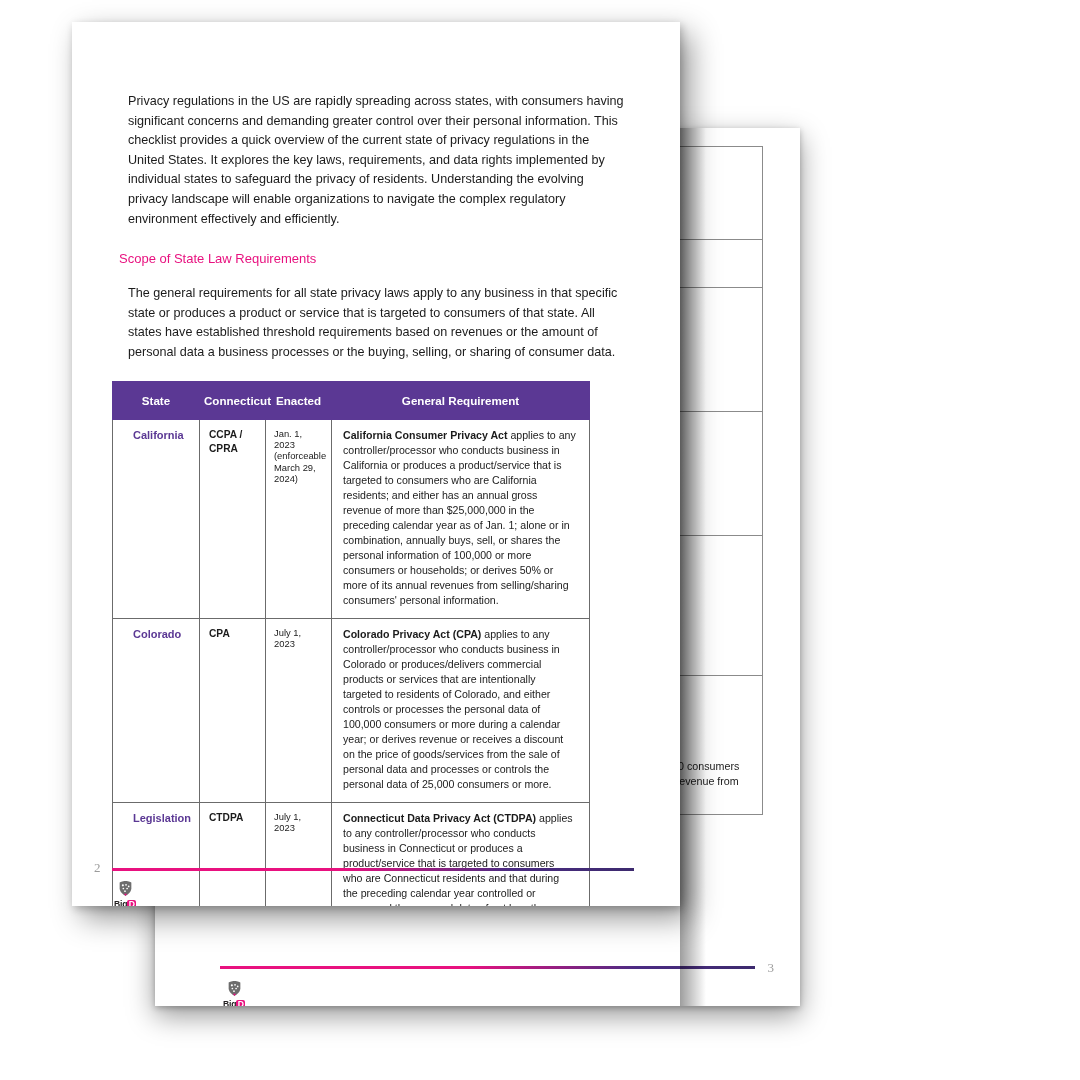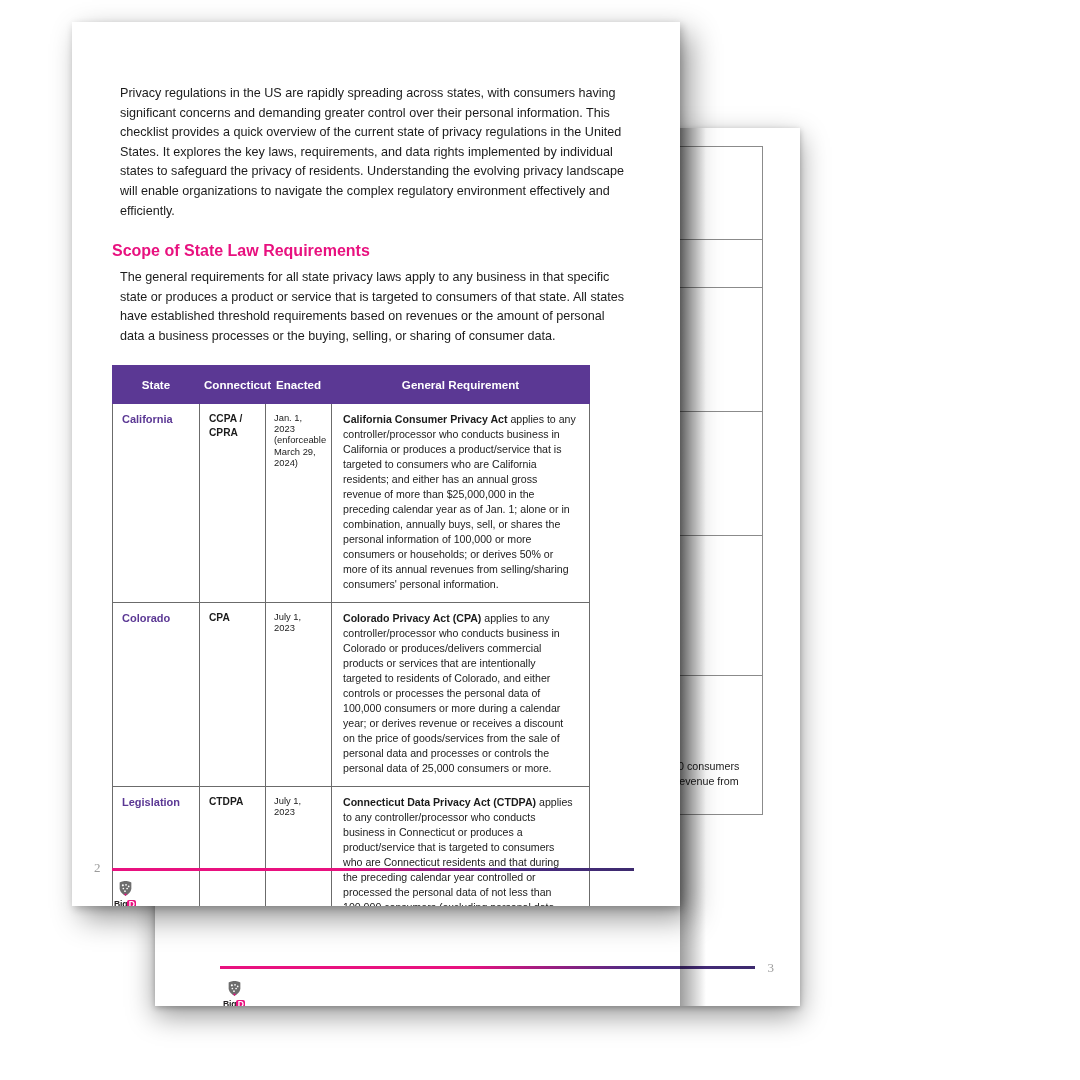--- a/index.html
+++ b/index.html
@@ -85,30 +85,30 @@
   }
   .doc-title {
     margin: 0 0 8px 0;
     font-size: 20.5px;
     line-height: 25px;
     font-weight: bold;
     color: #3D2A6E;
     letter-spacing: -0.1px;
   }
   .doc-para {
-    margin: 8px;
+    margin: 16px;
     font-size: 12.6px;
     line-height: 19.6px;
     color: #1b1b1b;
   }
   .section-head {
-    margin: 20px 0 7px 0;
-    font-size: 16px;
+    margin: 20px 0 7px 7px;
+    font-size: 13px;
     line-height: 19px;
-    font-weight: bold;
+    font-weight: normal;
     color: #E8117F;
   }
 
   
   .main-table {
     margin-top: 18px;
     width: 478px;
     border-collapse: collapse;
     table-layout: fixed;
   }
@@ -130,21 +130,21 @@
     vertical-align: top;
     padding: 8px 7px 10px 7px;
     font-size: 10.6px;
     line-height: 15px;
     color: #1b1b1b;
   }
   .main-table tbody td.c-state {
     font-weight: bold;
     color: #5B3894;
     font-size: 11px;
-    padding-left: 9px;
+    padding-left: 20px;
   }
   .main-table tbody td.c-leg {
     font-weight: bold;
     font-size: 10.2px;
     line-height: 14px;
     padding-left: 9px;
   }
   .main-table tbody td.c-enact {
     font-size: 9.4px;
     line-height: 11.4px;

